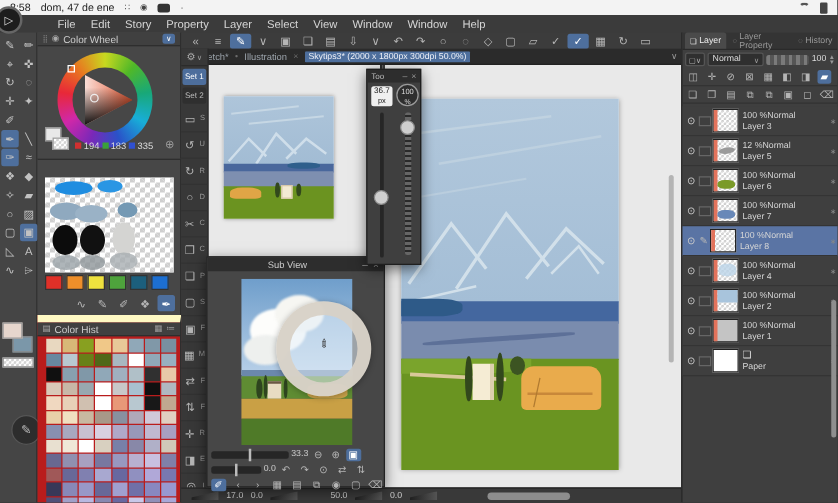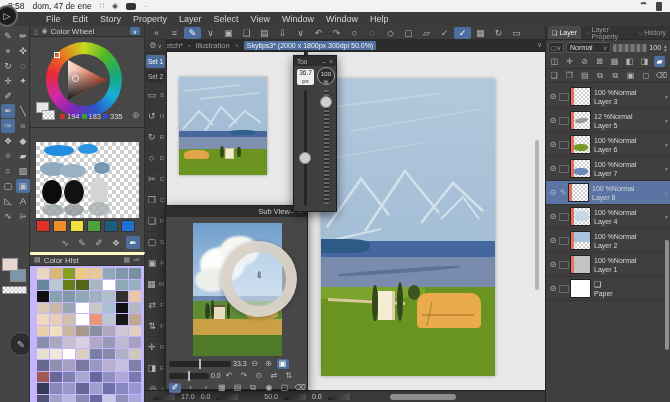--- a/index.html
+++ b/index.html
@@ -182,21 +182,21 @@
     </div>
   <div class="abs row" id="mixing-tools" style="left:28px;top:108px;gap:3px">
       <div class="ibtn" style="width: 14px; height: 13px; font-size: 9px;">∿</div>
       <div class="ibtn" style="width: 14px; height: 13px; font-size: 9px;">✎</div>
       <div class="ibtn" style="width: 14px; height: 13px; font-size: 9px;">✐</div>
       <div class="ibtn" style="width: 14px; height: 13px; font-size: 9px;">❖</div>
       <div class="ibtn blue" style="width: 14px; height: 13px; font-size: 9px;">✒</div>
     </div>
 </div>
 
-<div class="abs" style="left:30px;top:252px;width:115px;height:150px;background:#c4b5fd;border-right:1px solid #2e2e2e;border-top:3px solid #fef9c3">
+<div class="abs" style="left:30px;top:252px;width:115px;height:150px;background:#b91c1c;border-right:1px solid #2e2e2e;border-top:6px solid #fef9c3">
   <div class="ptitle" style="height:11px">
     <span style="color:#aaa;font-size:7px">▤</span>
     <span>Color Hist</span>
     <span style="flex:1"></span>
     <span style="color:#999;font-size:7px">▦</span>
     <span style="color:#999;font-size:7px">≔</span>
   </div>
   <div id="history-grid" style="position:absolute;left:7px;top:13px;width:104px;display:grid;grid-template-columns:repeat(8,1fr);gap:1px">
       <div style="height: 10.5px; background: rgb(232, 216, 192);"></div>
       <div style="height: 10.5px; background: rgb(216, 184, 120);"></div>
@@ -430,21 +430,21 @@
   <span style="width:14px"></span>
   <span class="sbtxt">50.0</span>
   <span class="trap"></span>
   <span class="sbtxt">0.0</span>
   <span class="trap"></span>
   <span style="width:66px;height:6px;background:#8d8d8d;border-radius:3px;margin-left:34px"></span>
 </div>
 
 <div class="abs shadow" style="left:165px;top:205px;width:143px;height:185px;background:#474747;border:1px solid #222;z-index:10">
   <div class="row" style="height:11px;background:#2d2d2d;padding:0 4px">
-    <span style="flex:1;text-align:right;font-size:7.5px;color:#ccc">Sub View</span>
+    <span style="flex:1;text-align:center;font-size:7.5px;color:#ccc">Sub View</span>
     <span style="color:#aaa;font-size:8px;margin-right:4px">–</span>
     <span style="color:#aaa;font-size:8px">×</span>
   </div>
   <div class="abs" style="left:27px;top:17px;width:89px;height:133px;overflow:visible">
     <div class="abs" style="left:0;top:0;width:100%;height:100%;overflow:hidden">
       <div class="abs" style="left:0;top:0;width:100%;height:58%;background:linear-gradient(#6f9ecb,#b8d0e8)"></div>
       <div class="abs" style="left:8%;top:18%;width:50%;height:26%;background:#fdfdfb;border-radius:50%;filter:blur(1px)"></div>
       <div class="abs" style="left:30%;top:10%;width:44%;height:22%;background:#f6f6f2;border-radius:50%;filter:blur(1px)"></div>
       <div class="abs" style="left:2%;top:34%;width:40%;height:18%;background:#eef0ee;border-radius:50%;filter:blur(1px)"></div>
       <div class="abs" style="left:0;top:55%;width:100%;height:5%;background:#6b88ac"></div>

